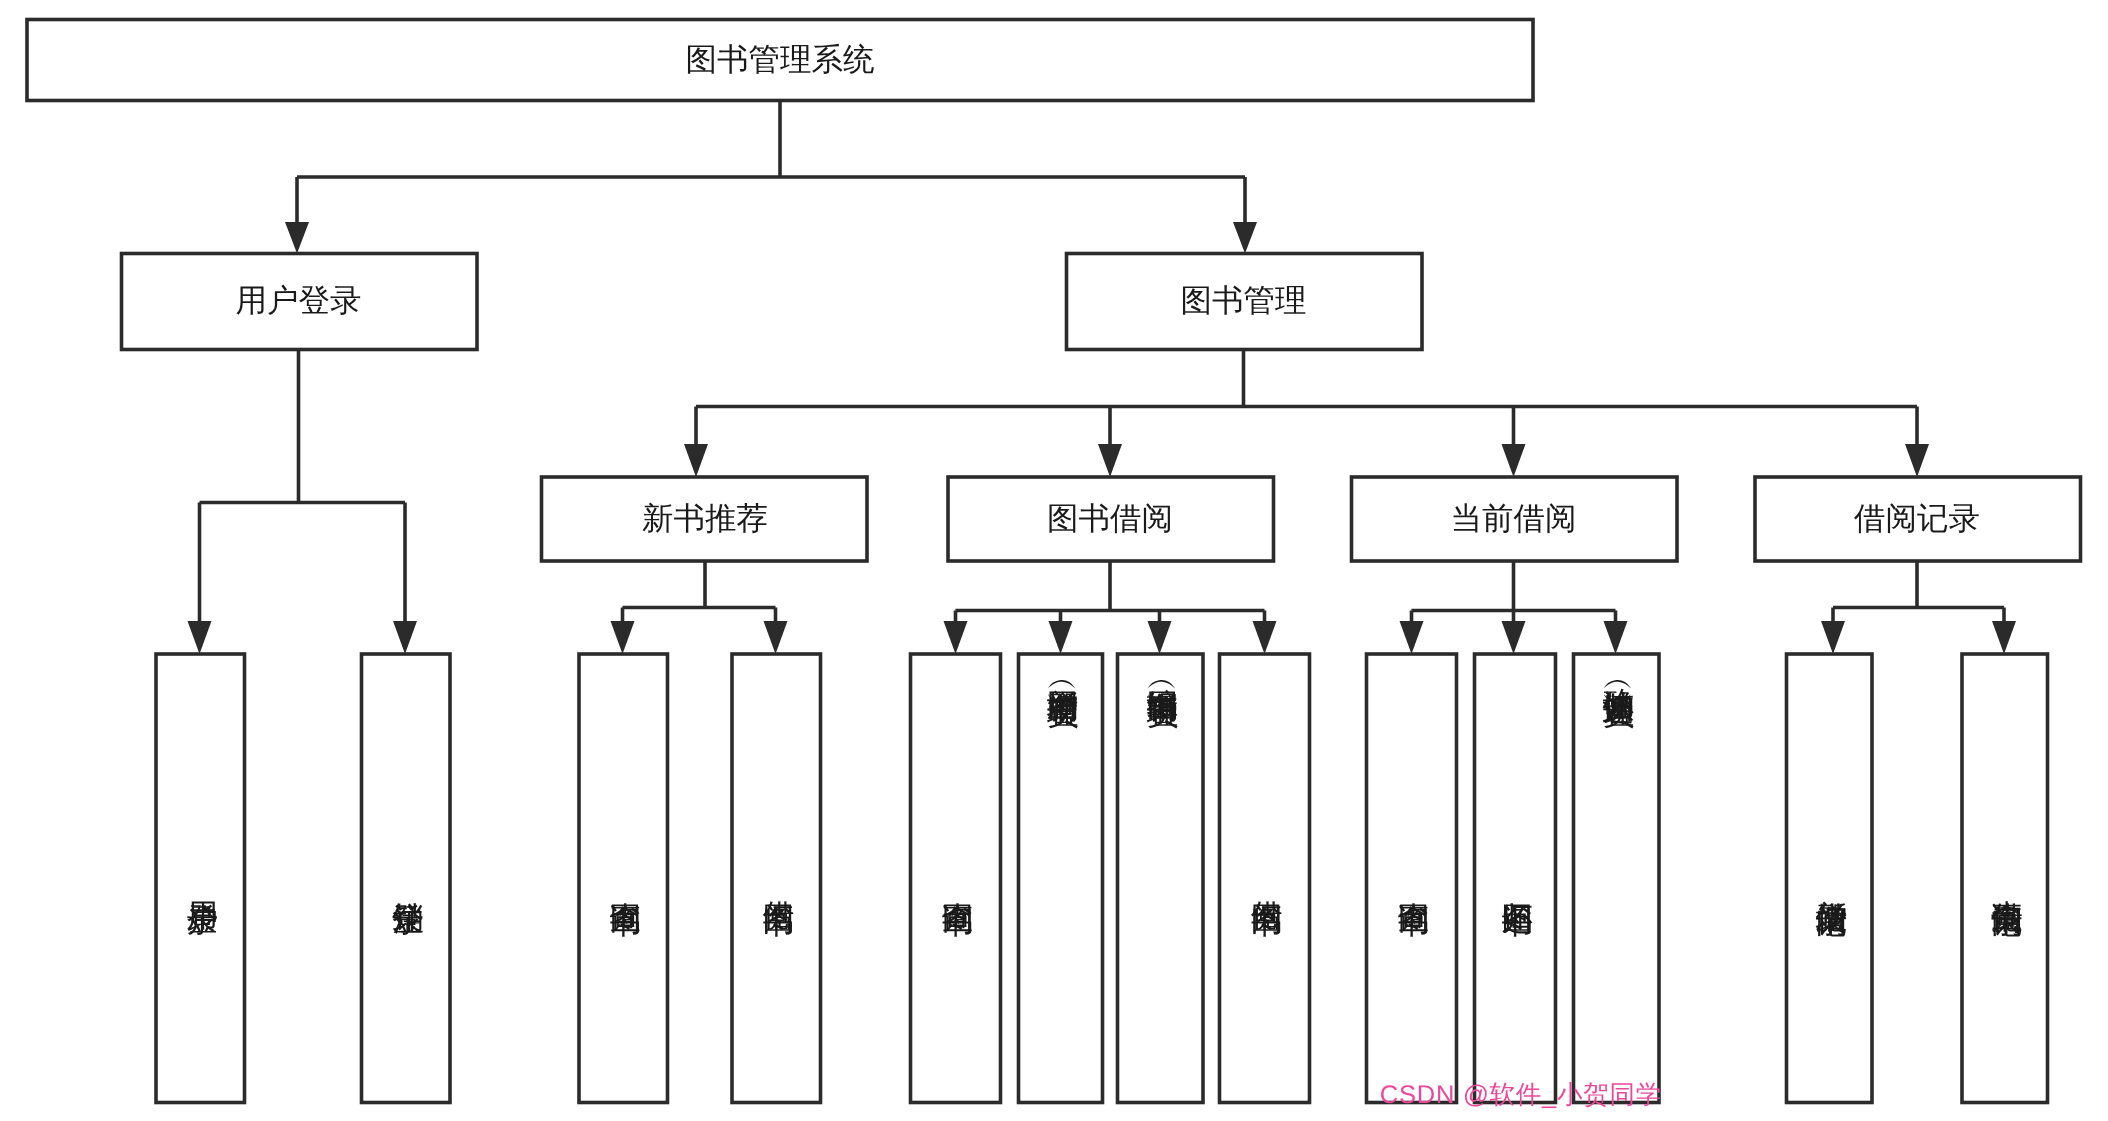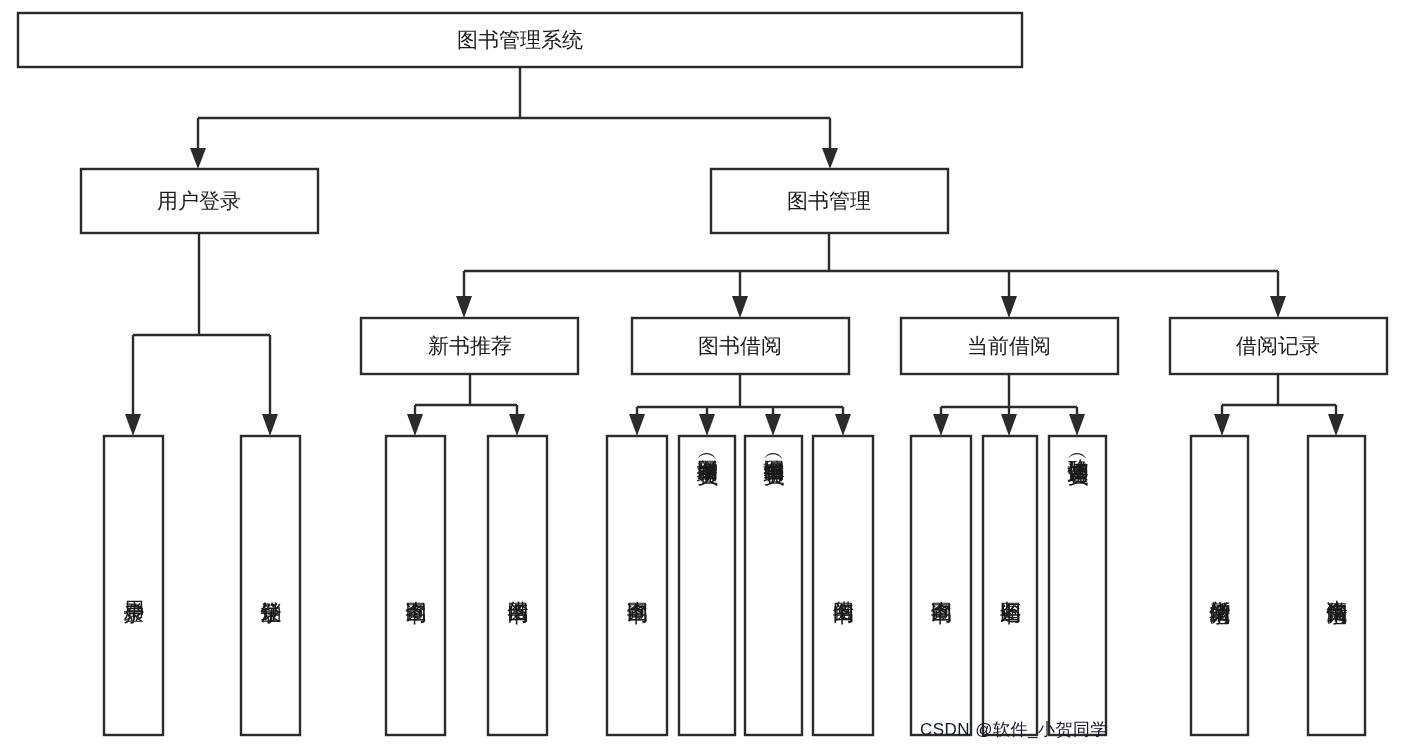--- a/index.html
+++ b/index.html
@@ -65,21 +65,21 @@
     letter-spacing: 1px;
     white-space: nowrap;
     text-align: center;
   }
   .watermark {
     position: absolute;
     right: 6px;
     bottom: 6px;
     font-family: "Liberation Sans", sans-serif;
     font-size: 17px;
-    color: #0f172a;
+    color: #ec4899;
     letter-spacing: 0.5px;
     user-select: none;
   }
 </style>
 </head>
 <body>
 
 <div id="diagram-root">
 
   <svg id="flowchart" viewBox="0 0 1405 747">

